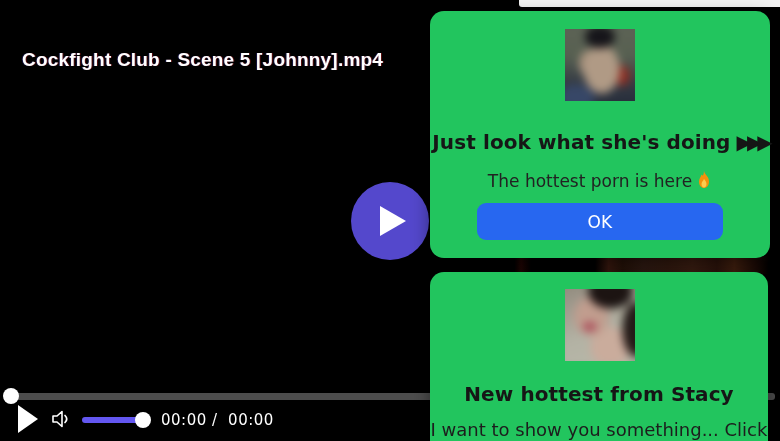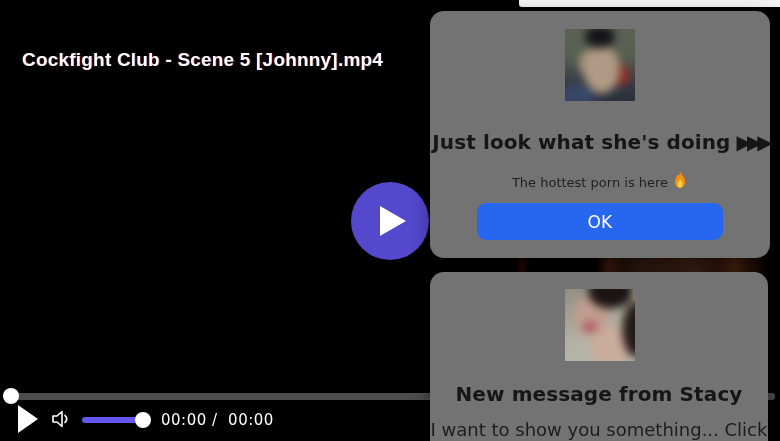--- a/index.html
+++ b/index.html
@@ -53,21 +53,21 @@
       #000 47%,#38180f 51%,#241209 55%,#2e1a12 61%,#31190f 68%,#3a1e12 75%,
       #2c140c 82%,#41200f 87%,#1c0b06 93%,#000 97%,#000 100%);
   }
 
   
   .popup-sliver {
     position:absolute; left:519px; top:0; width:261px; height:7px;
     background:#f2f2f2; z-index:2; border-radius:0 0 0 3px;
   }
   .popup {
-    position:absolute; left:430px; background:#737373; z-index:2;
+    position:absolute; left:430px; background:#22c55e; z-index:2;
     border-radius:14px; text-align:center;
     box-shadow:0 6px 18px rgba(0,0,0,.45);
   }
   .popup-top { top:11px; width:340px; height:247px; }
   .popup-bottom { top:272px; width:338px; height:210px; }
 
   .thumb {
     position:absolute; left:135px; width:70px; height:72px; overflow:hidden;
     cursor:pointer; background:#444;
   }
@@ -95,21 +95,21 @@
 
   .popup-heading {
     position:absolute; left:0; width:100%; color:#161616;
     font-size:20px; font-weight:bold; letter-spacing:.1px;
   }
   .popup-top .popup-heading { top:119px; }
   .popup-bottom .popup-heading { top:110px; }
   .arrows { letter-spacing:-5px; margin-left:6px; }
 
   .popup-body {
-    position:absolute; left:0; width:100%; color:#222; font-size:13px;
+    position:absolute; left:0; width:100%; color:#222; font-size:17px;
   }
   .popup-top .popup-body { top:160px; }
   .popup-bottom .popup-body { top:147px; font-size:18px; color:#1d1d1d; }
 
   .flame { display:inline-block; vertical-align:-2px; margin-left:4px; }
 
   .ok-button {
     position:absolute; left:47px; top:192px; width:246px; height:37px;
     background:#2767f0; color:#fff; border:none; border-radius:9px;
     font-family:"DejaVu Sans", sans-serif; font-size:17px; font-weight:normal;
@@ -160,15 +160,15 @@
       <path d="M8,0 C9,4 13,5.5 13,10.5 C13,14.5 10.8,17 8,17 C5.2,17 3,14.5 3,10.5 C3,7.5 5,6 5.5,3.5 C6.5,5 7.5,5.5 8,0 Z" fill="#f4900c"></path>
       <path d="M8,8 C9.5,10 10.5,11 10.5,13 C10.5,15.2 9.4,16.6 8,16.6 C6.6,16.6 5.5,15.2 5.5,13 C5.5,11.3 7,10 8,8 Z" fill="#ffcc4d"></path>
     </svg></div>
   <button class="ok-button">OK</button>
 </div>
 
 <div class="popup popup-bottom">
   <div class="thumb thumb2" aria-label="woman-face-photo">
     <div class="art"></div>
   </div>
-  <div class="popup-heading">New message from Stacy</div>
+  <div class="popup-heading">New hottest from Stacy</div>
   <div class="popup-body">I want to show you something... Click to</div>
 </div>
 
 </body></html>

